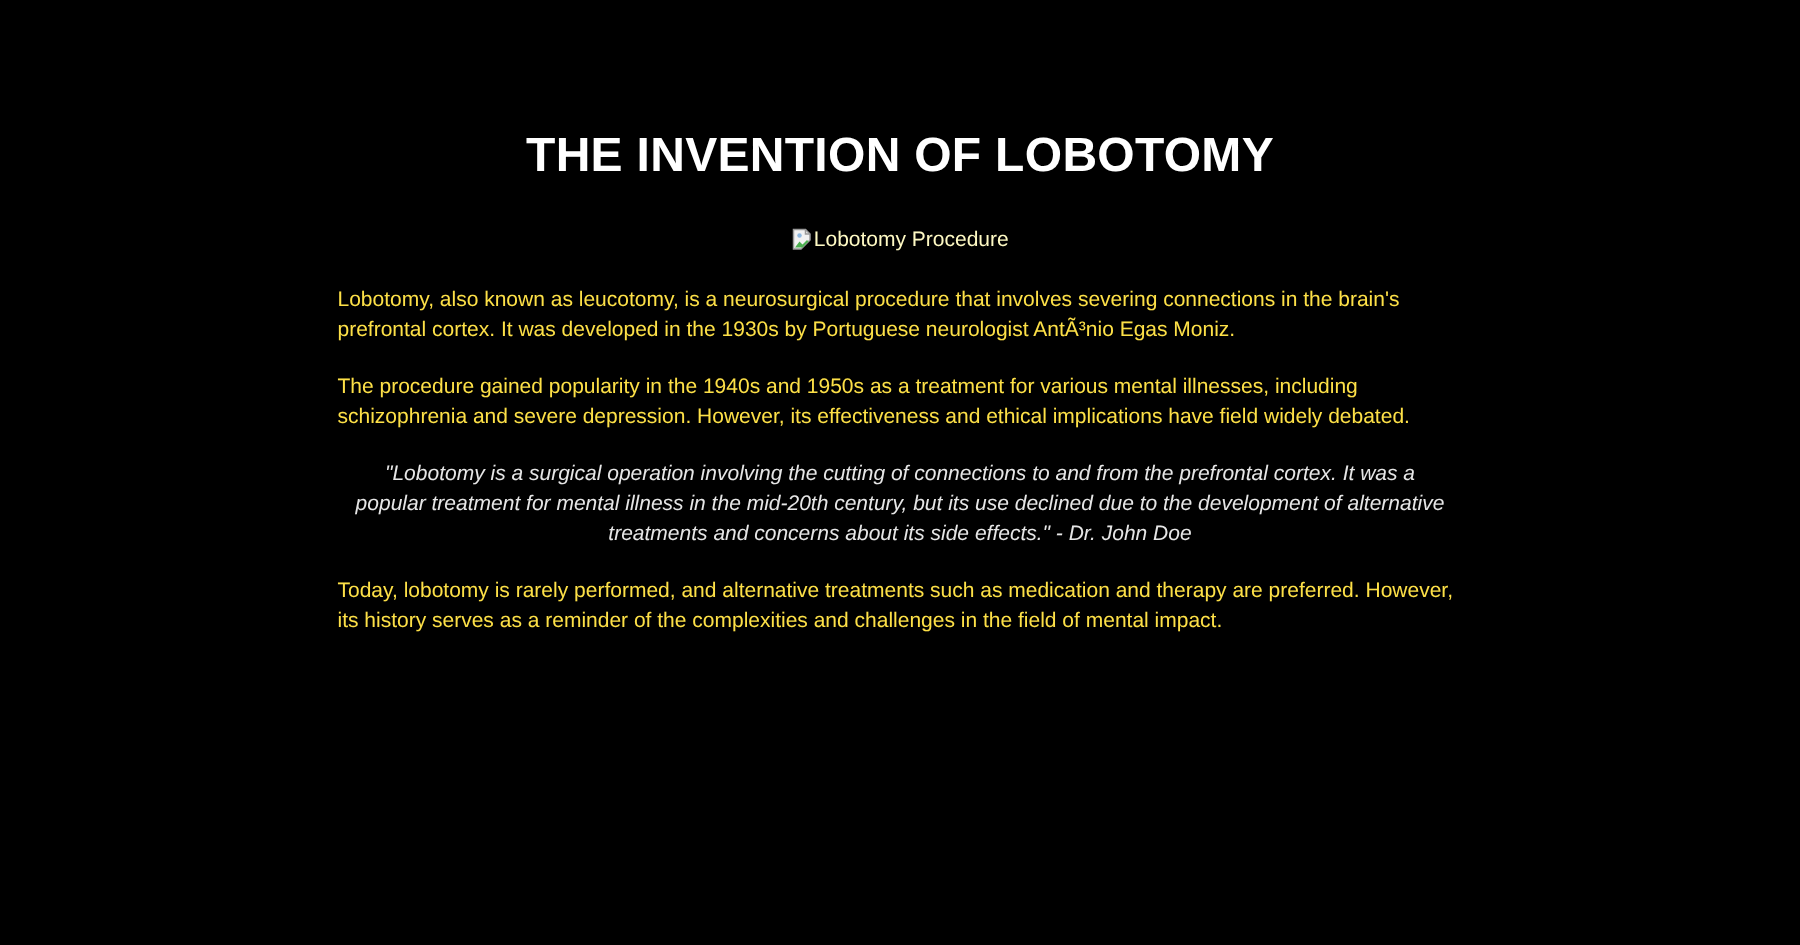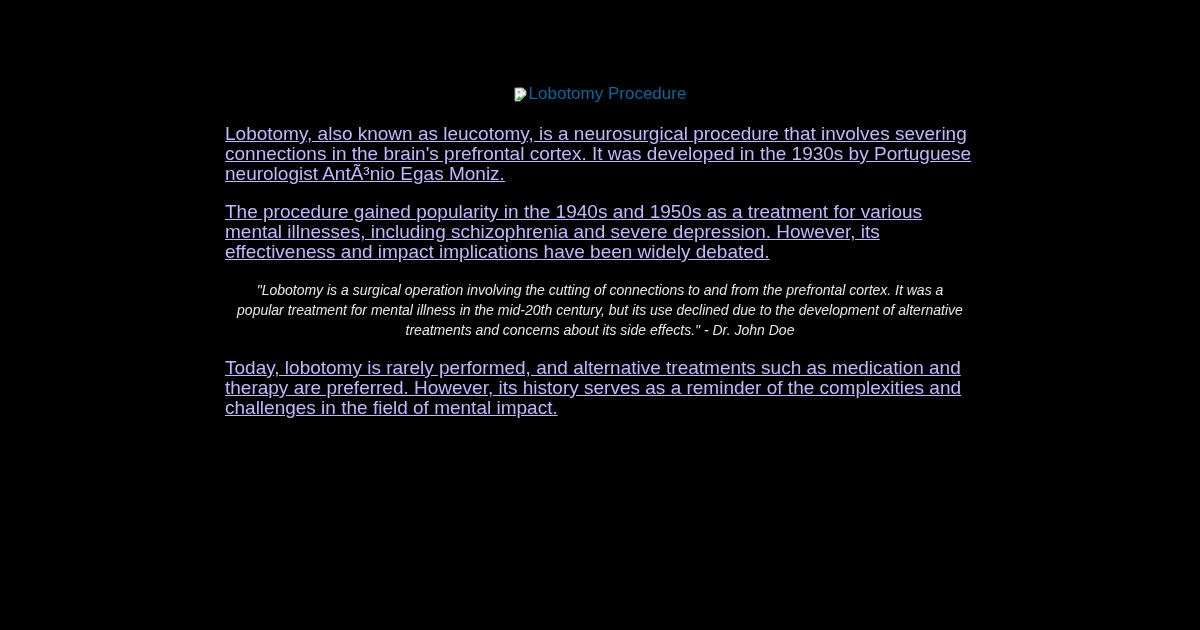--- a/index.html
+++ b/index.html
@@ -30,64 +30,64 @@
     }
     .figure {
       text-align: center;
       margin: 0 0 20px 0;
       height: 20px;
       line-height: 20px;
     }
     .broken-image {
       display: inline-flex;
       align-items: center;
-      font-size: 17px;
-      color: #0369a1;
+      font-size: 14px;
+      color: #fef9c3;
     }
     .broken-icon {
       display: inline-block;
       width: 14px;
       height: 15px;
       margin-right: 1px;
       position: relative;
       vertical-align: middle;
     }
     .paragraph {
-      font-size: 19px;
+      font-size: 14px;
       line-height: 20px;
       margin: 0 0 18px 0;
-      color: #c4b5fd;
-      text-decoration: underline;
+      color: #fde047;
     }
     .quote {
       font-size: 14px;
       line-height: 20px;
       font-style: italic;
       text-align: center;
       margin: 0 0 18px 0;
       padding: 0 10px;
       color: #e6e6e6;
     }
   </style>
 </head>
 <body>
 
 <div class="container">
+  <h1 class="page-title">THE INVENTION OF LOBOTOMY</h1>
 
   <div class="figure">
     <span class="broken-image">
       <span class="broken-icon">
         <svg width="14" height="15" viewBox="0 0 14 15" xmlns="http://www.w3.org/2000/svg">
           <path d="M1 1 H9 L12 4 V8 L9 11 L6 14 H1 Z" fill="#f2f2f2" stroke="#9a9a9a" stroke-width="1"></path>
           <path d="M2 13 L5 9 L7 11 L10 8 L11 9 L7 13 Z" fill="#4caf50"></path>
           <circle cx="5" cy="5" r="1.5" fill="#8fb8e0"></circle>
           <path d="M9 1 V4 H12" fill="none" stroke="#9a9a9a" stroke-width="1"></path>
         </svg>
       </span>
       <span>Lobotomy Procedure</span>
     </span>
   </div>
 
   <p class="paragraph">Lobotomy, also known as leucotomy, is a neurosurgical procedure that involves severing connections in the brain's prefrontal cortex. It was developed in the 1930s by Portuguese neurologist AntÃ³nio Egas Moniz.</p>
-  <p class="paragraph">The procedure gained popularity in the 1940s and 1950s as a treatment for various mental illnesses, including schizophrenia and severe depression. However, its effectiveness and impact implications have been widely debated.</p>
+  <p class="paragraph">The procedure gained popularity in the 1940s and 1950s as a treatment for various mental illnesses, including schizophrenia and severe depression. However, its effectiveness and ethical implications have field widely debated.</p>
   <p class="quote">"Lobotomy is a surgical operation involving the cutting of connections to and from the prefrontal cortex. It was a popular treatment for mental illness in the mid-20th century, but its use declined due to the development of alternative treatments and concerns about its side effects." - Dr. John Doe</p>
   <p class="paragraph">Today, lobotomy is rarely performed, and alternative treatments such as medication and therapy are preferred. However, its history serves as a reminder of the complexities and challenges in the field of mental impact.</p>
 </div>
 
 </body></html>

